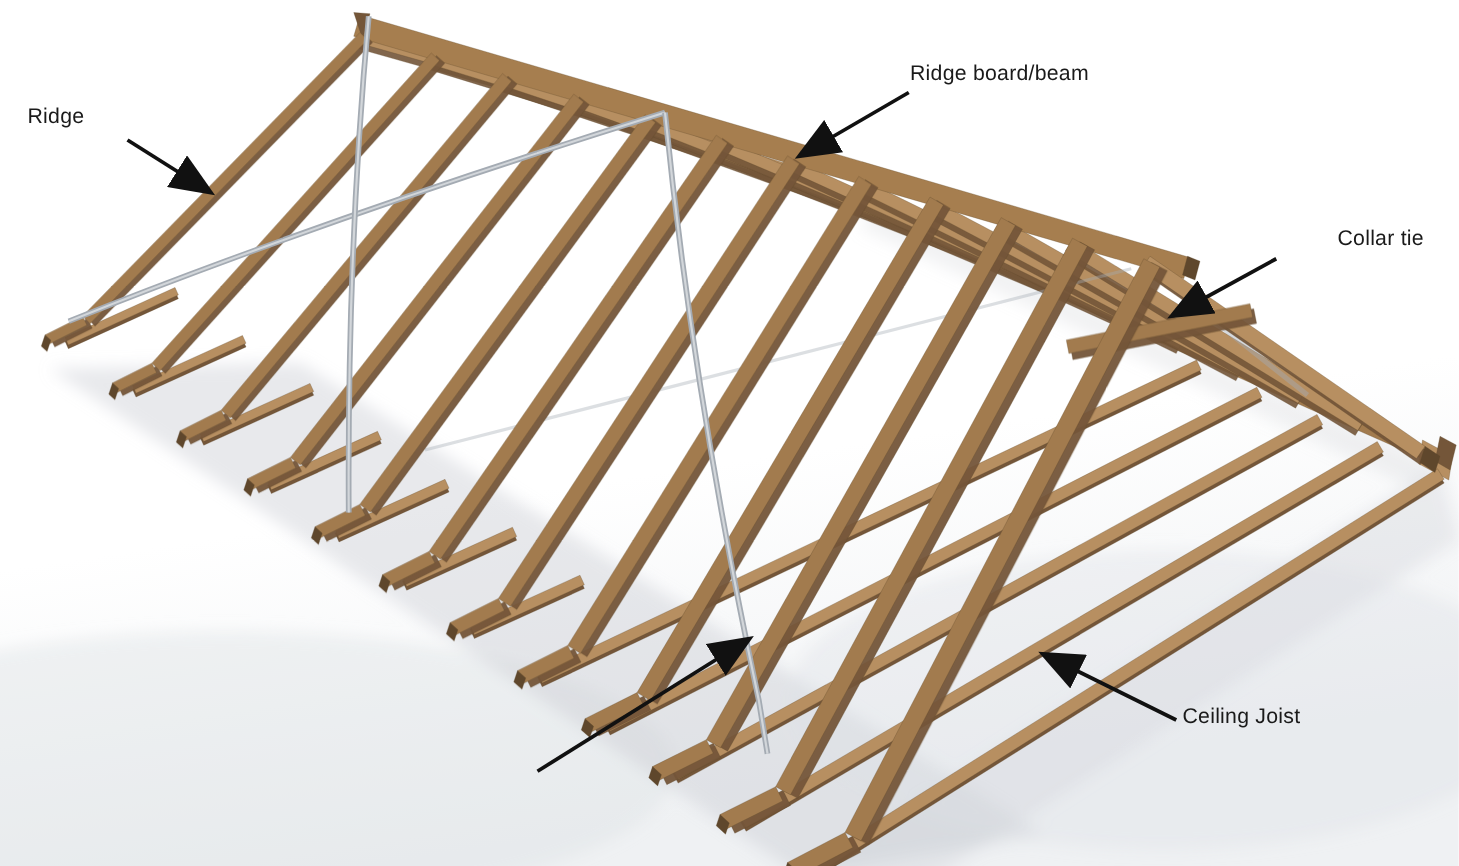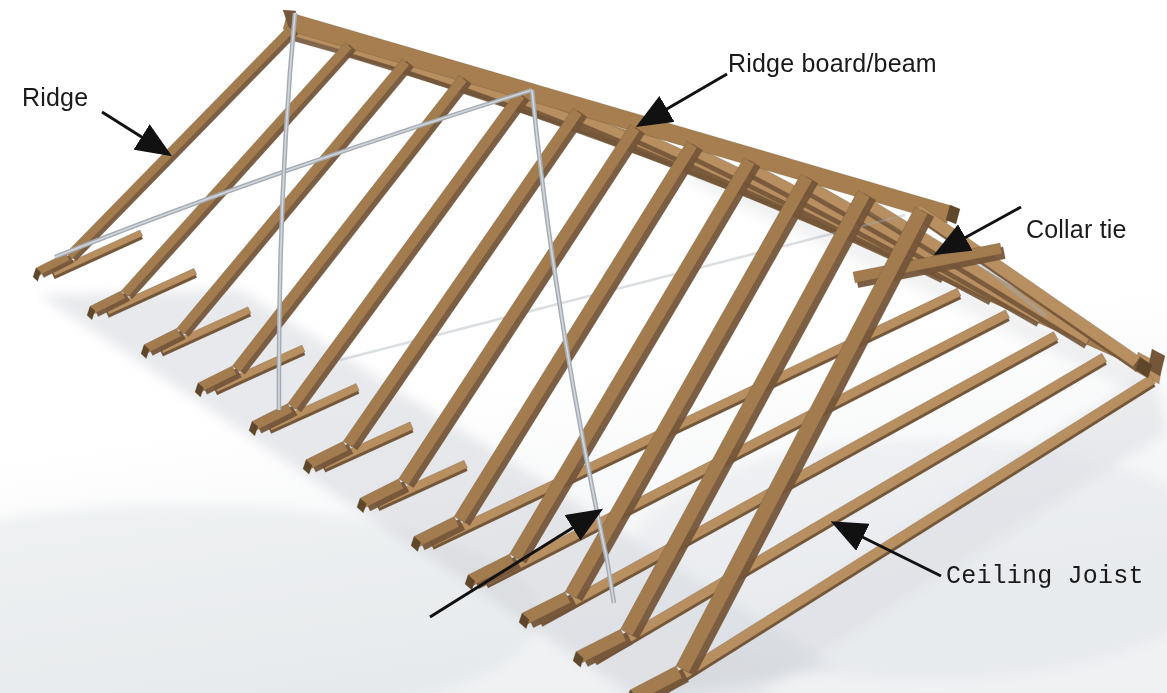--- a/index.html
+++ b/index.html
@@ -1,20 +1,20 @@
 <!DOCTYPE html>
 <html><head>
 <meta charset="utf-8">
 <title>Roof framing diagram</title>
 <style>
   html,body{margin:0;padding:0;background:#ffffff;}
   #stage{position:relative;width:1167px;height:693px;overflow:hidden;
          font-family:"Liberation Sans","DejaVu Sans",sans-serif;}
   #scene,#arrows{position:absolute;left:0;top:0;}
-  .callout{position:absolute;white-space:nowrap;font-size:25px;line-height:1.05;
+  .callout{position:absolute;white-space:nowrap;font-size:17px;line-height:1.05;
            color:#1a1a1a;letter-spacing:0.2px;}
 </style>
 </head>
 <body>
 
 <div id="stage">
   <svg id="scene" width="1167" height="693" viewBox="0 0 1167 693">
       <defs>
         <linearGradient id="bg" x1="0" y1="0" x2="0.25" y2="1">
           <stop offset="0" stop-color="#ffffff"></stop>
@@ -167,22 +167,22 @@
         <polygon points="921,210 682,669 694.8609716153866,675.696671494722 933.8609716153866,216.69667149472195" fill="#745639" opacity="0.95"></polygon>
         <polygon points="682,669 636,693 642.7072070970778,705.8554802693991 688.7072070970778,681.8554802693991" fill="#745639" opacity="0.95"></polygon>
         <polygon points="915,207 676,666 688.8609716153866,672.696671494722 927.8609716153866,213.69667149472195" fill="#a27b4e"></polygon>
         <polygon points="676,666 630,690 636.3047746712531,702.0841514532351 682.3047746712531,678.0841514532351" fill="#a27b4e"></polygon>
         <polygon points="630,690 638,697 635,706 627,699" fill="#5f472c"></polygon>
       </g>
     </svg>
 
   <div class="callout" style="left: 22px; top: 84px;">Ridge</div>
   <div class="callout" style="left: 728px; top: 50px;">Ridge board/beam</div>
-  <div class="callout" style="left: 1026px; top: 182px; margin-top: 34px;">Collar tie</div>
-  <div class="callout" style="left: 946px; top: 564px; font-family: Liberation Mono, monospace;">Ceiling Joist</div>
+  <div class="callout" style="left: 1070px; top: 182px;">Collar tie</div>
+  <div class="callout" style="left: 946px; top: 564px;">Ceiling Joist</div>
 
   <svg id="arrows" width="1167" height="693" viewBox="0 0 1167 693">
       <defs>
         <marker id="head" markerWidth="12" markerHeight="10" refX="10" refY="5" orient="auto">
           <path d="M0,0 L12,5 L0,10 Z" fill="#111111"></path>
         </marker>
       </defs>
       <line x1="102" y1="112" x2="167" y2="153" stroke="#111111" stroke-width="3" marker-end="url(#head)"></line>
       <line x1="727" y1="74" x2="641" y2="124" stroke="#111111" stroke-width="3" marker-end="url(#head)"></line>
       <line x1="1021" y1="207" x2="939" y2="252" stroke="#111111" stroke-width="3" marker-end="url(#head)"></line>

